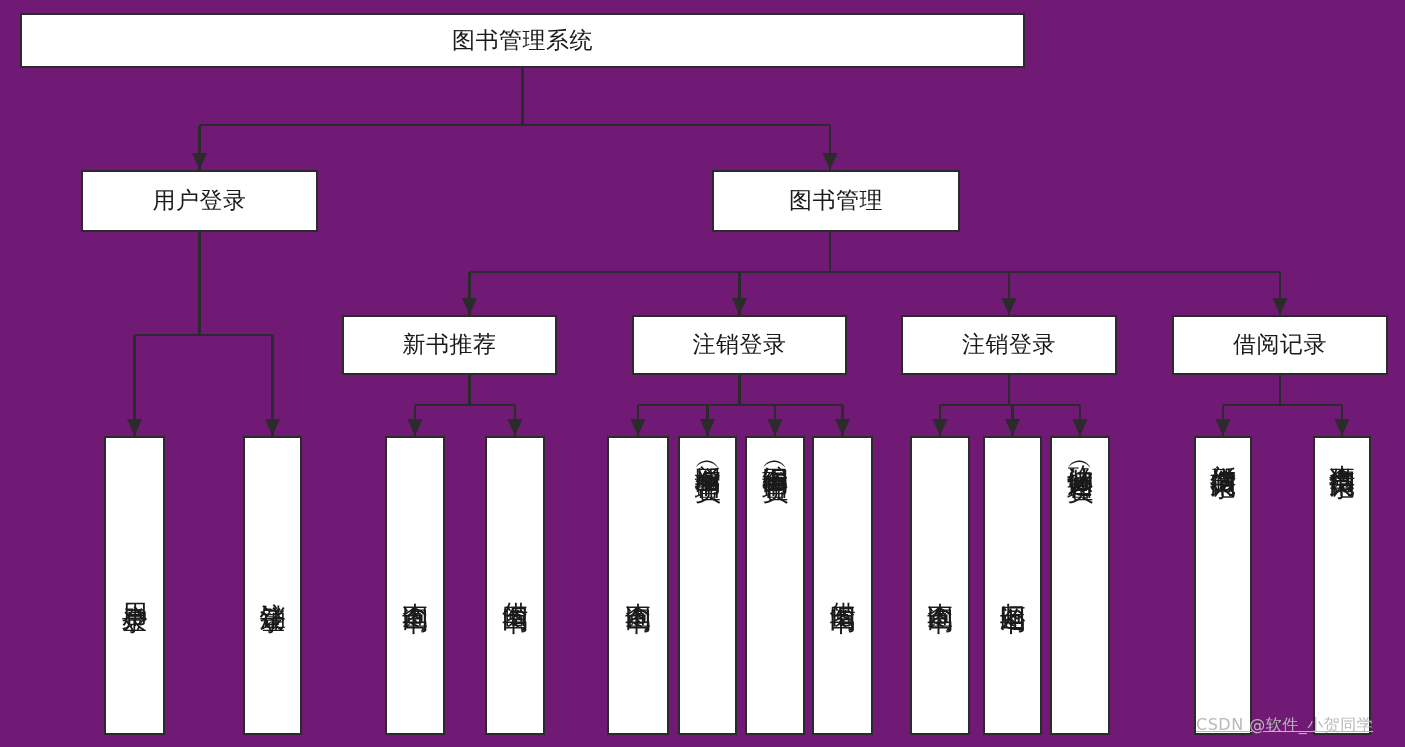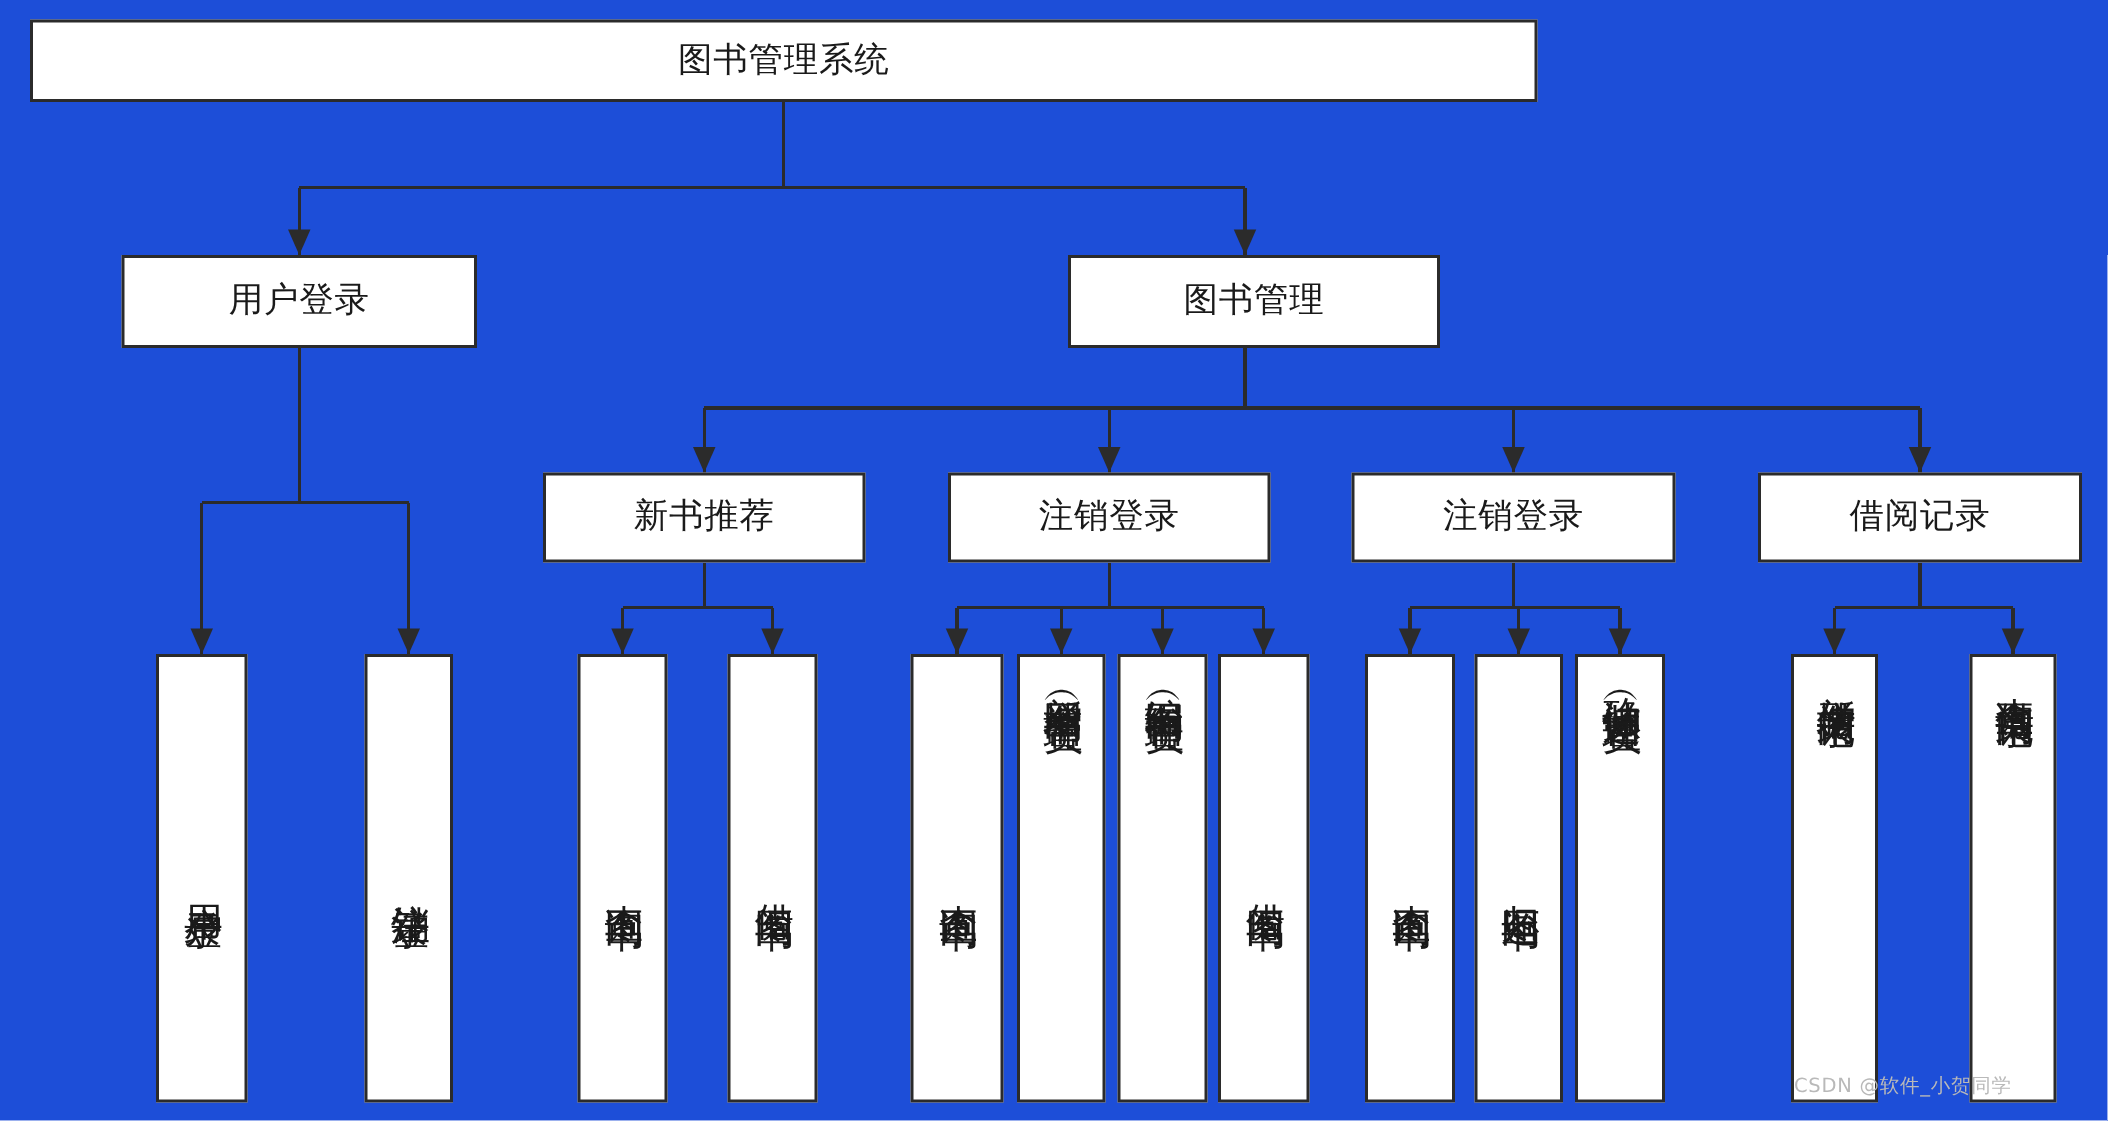--- a/index.html
+++ b/index.html
@@ -8,21 +8,21 @@
     padding: 0;
     background: #ffffff;
   }
   body {
     font-family: "DejaVu Sans", "Liberation Sans", sans-serif;
   }
   #canvas {
     position: relative;
     width: 1405px;
     height: 747px;
-    background: #1d4ed8;
+    background: #701a75;
     overflow: hidden;
   }
   #edges {
     position: absolute;
     left: 0;
     top: 0;
     width: 1405px;
     height: 747px;
     pointer-events: none;
   }
@@ -61,23 +61,24 @@
     letter-spacing: 2px;
     white-space: nowrap;
   }
   .node.vert.centered {
     align-items: center;
     padding-top: 0;
   }
   .watermark {
     position: absolute;
     color: #b9b9b9;
-    font-size: 13px;
+    font-size: 16px;
     white-space: nowrap;
     letter-spacing: 0.5px;
+    text-decoration: underline;
   }
 </style>
 </head>
 <body>
 
 <div id="canvas">
 
   <svg id="edges" viewBox="0 0 1405 747" width="1405" height="747" xmlns="http://www.w3.org/2000/svg" aria-hidden="true">
       <line x1="522.5" y1="68" x2="522.5" y2="125" stroke="#2b2b2b" stroke-width="2.2" shape-rendering="crispEdges"></line>
       <line x1="199.5" y1="125" x2="830" y2="125" stroke="#2b2b2b" stroke-width="2.2" shape-rendering="crispEdges"></line>
@@ -136,21 +137,21 @@
   <div id="nodes">
       <div class="node horiz" style="left: 20px; top: 13px; width: 1005px; height: 55px;">
         <span class="node-label">图书管理系统</span>
       </div>
       <div class="node horiz" style="left: 81px; top: 170px; width: 237px; height: 62px;">
         <span class="node-label">用户登录</span>
       </div>
       <div class="node horiz" style="left: 712px; top: 170px; width: 248px; height: 62px;">
         <span class="node-label">图书管理</span>
       </div>
-      <div class="node horiz" style="left: 362px; top: 315px; width: 215px; height: 60px;">
+      <div class="node horiz" style="left: 342px; top: 315px; width: 215px; height: 60px;">
         <span class="node-label">新书推荐</span>
       </div>
       <div class="node horiz" style="left: 632px; top: 315px; width: 215px; height: 60px;">
         <span class="node-label">注销登录</span>
       </div>
       <div class="node horiz" style="left: 901px; top: 315px; width: 216px; height: 60px;">
         <span class="node-label">注销登录</span>
       </div>
       <div class="node horiz" style="left: 1172px; top: 315px; width: 216px; height: 60px;">
         <span class="node-label">借阅记录</span>

